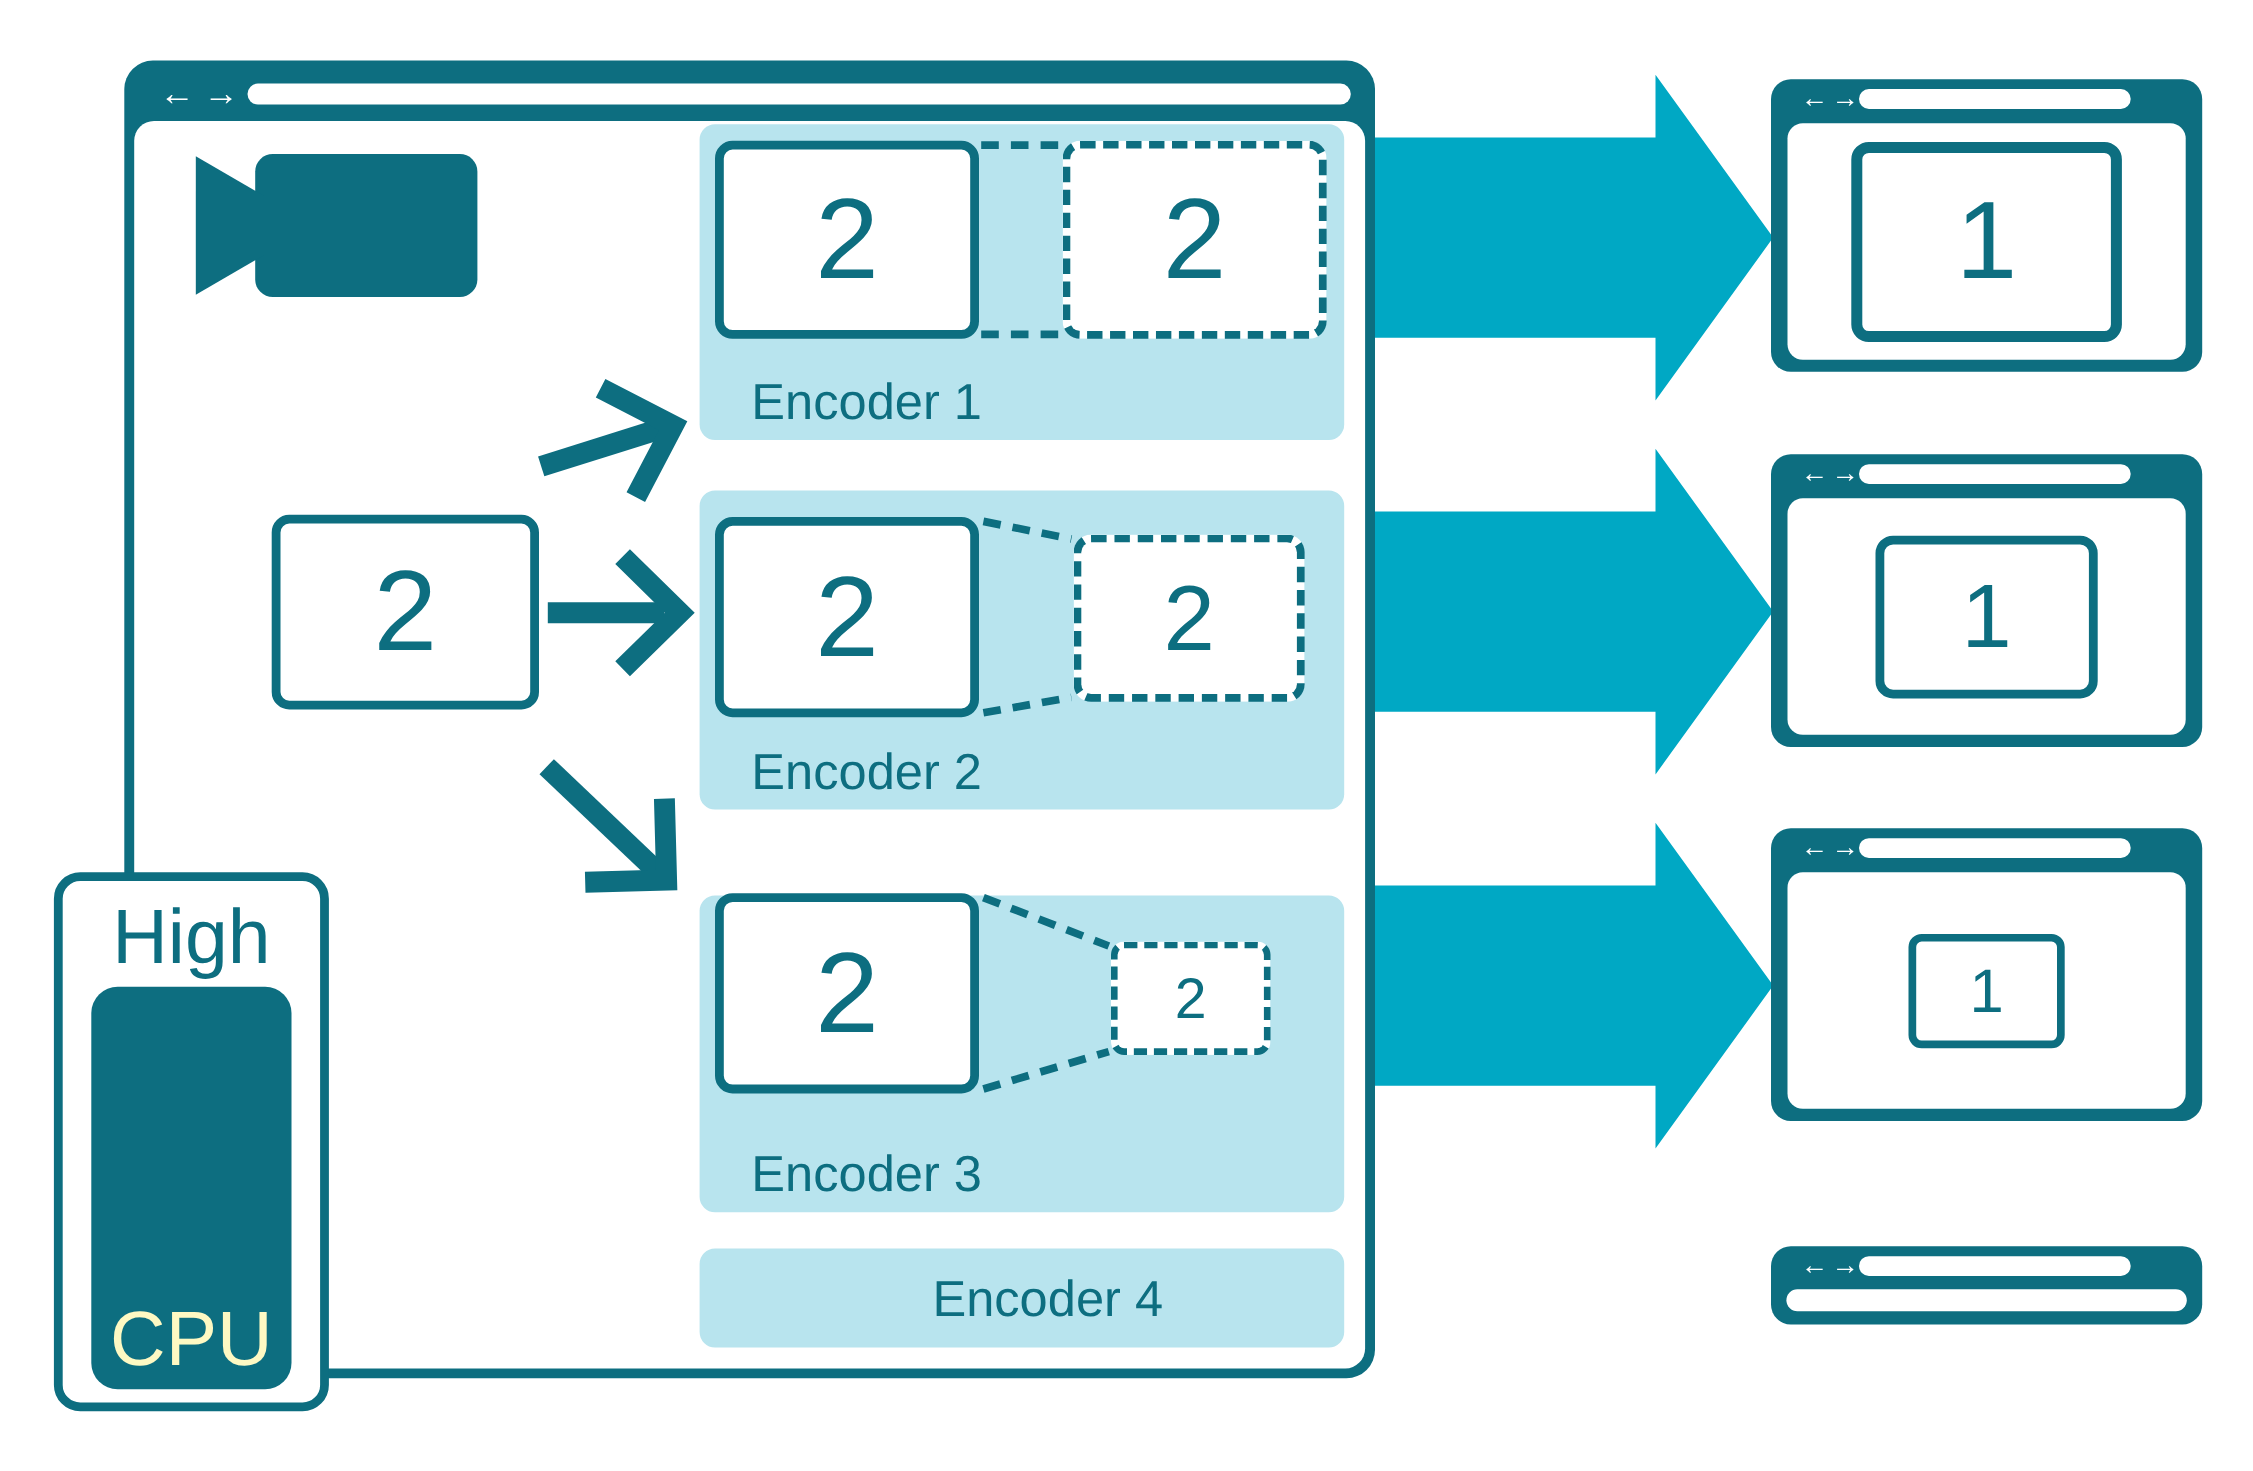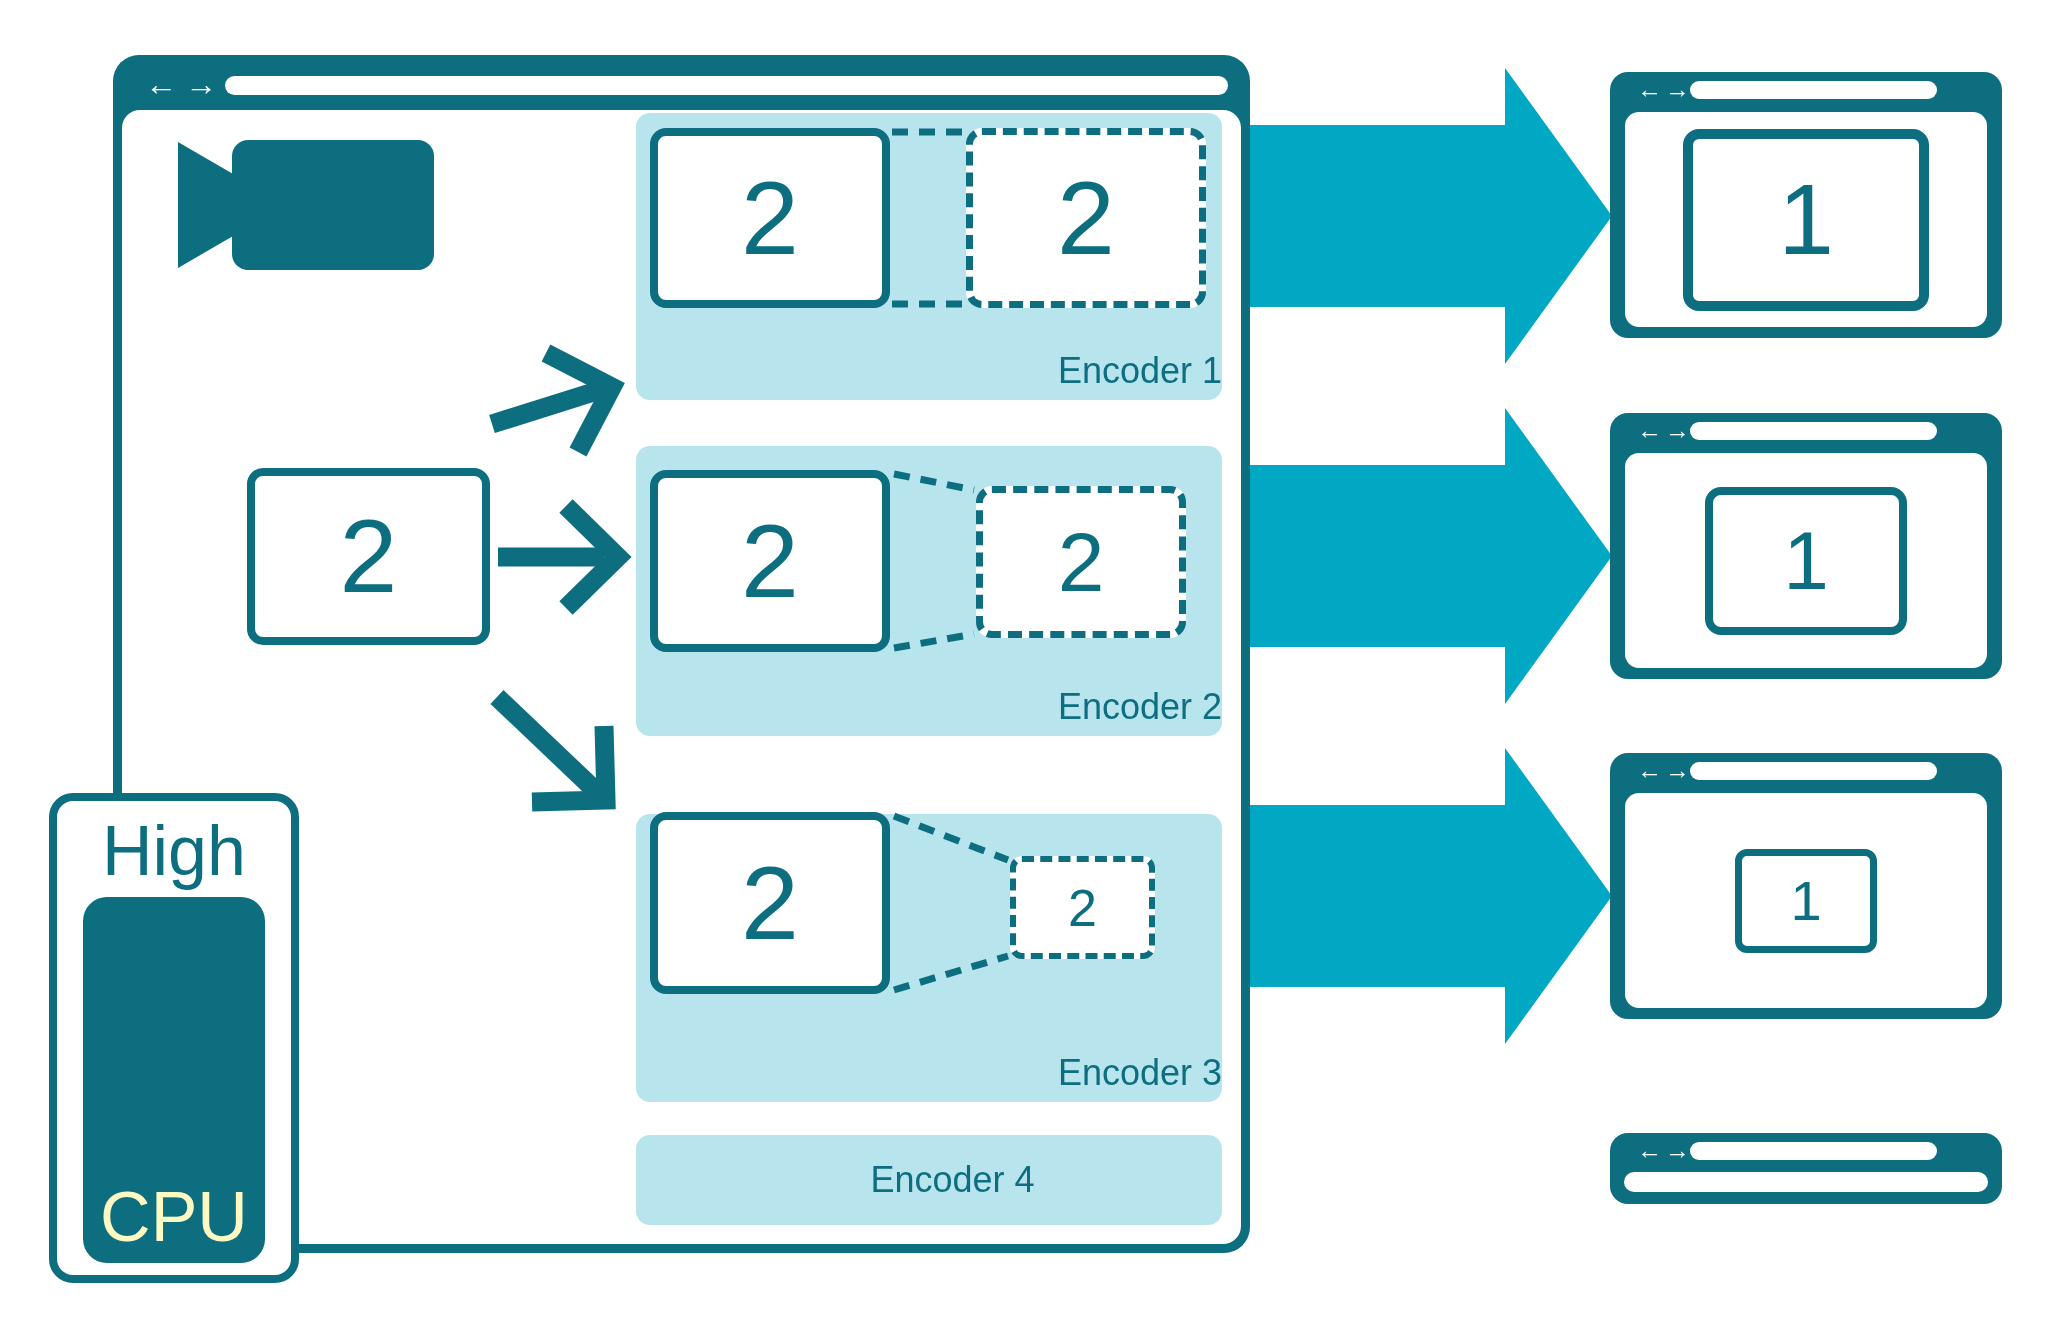--- a/index.html
+++ b/index.html
@@ -12,21 +12,21 @@
   #main-win{left:113px;top:55px;width:1137px;height:1198px;background:#0d6e80;border-radius:26px;}
   #main-win .content{position:absolute;left:9px;top:55px;right:9px;bottom:9px;background:#fff;border-radius:18px;}
   .nav{position:absolute;color:#fff;font-weight:400;}
   #main-win .nav{font-size:32px;line-height:32px;top:13px;}
   #main-back{left:32px;} #main-fwd{left:72px;}
   #main-url{position:absolute;left:112px;top:21px;right:22px;height:19px;background:#fff;border-radius:10px;}
   
   .panel{position:absolute;left:636px;width:586px;background:#b8e4ee;border-radius:14px;}
   #e1{top:113px;height:287px;} #e2{top:446px;height:290px;} #e3{top:795px;height:288px;margin-top:19px;}
   #e4{top:1135px;height:90px;display:flex;align-items:center;justify-content:center;}
-  .panel .label{position:absolute;left:0;right:0;bottom:8px;text-align:right;font-size:36px;color:#0d6e80;padding-left:47px;}
+  .panel .label{position:absolute;left:0;right:0;bottom:8px;text-align:left;font-size:46px;color:#0d6e80;padding-left:47px;}
   #e4 .label{position:static;}
   
   .box{position:absolute;background:#fff;border:8px solid #0d6e80;border-radius:16px;box-sizing:border-box;
        display:flex;align-items:center;justify-content:center;color:#0d6e80;}
   .box.dashed{border-style:dashed;border-width:7px;}
   #src-box{left:247px;top:468px;width:243px;height:177px;font-size:104px;}
   #e1-in {left:650px;top:128px;width:240px;height:180px;font-size:104px;}
   #e1-out{left:966px;top:128px;width:240px;height:180px;font-size:104px;}
   #e2-in {left:650px;top:470px;width:240px;height:182px;font-size:104px;}
   #e2-out{left:976px;top:486px;width:210px;height:152px;font-size:84px;}

